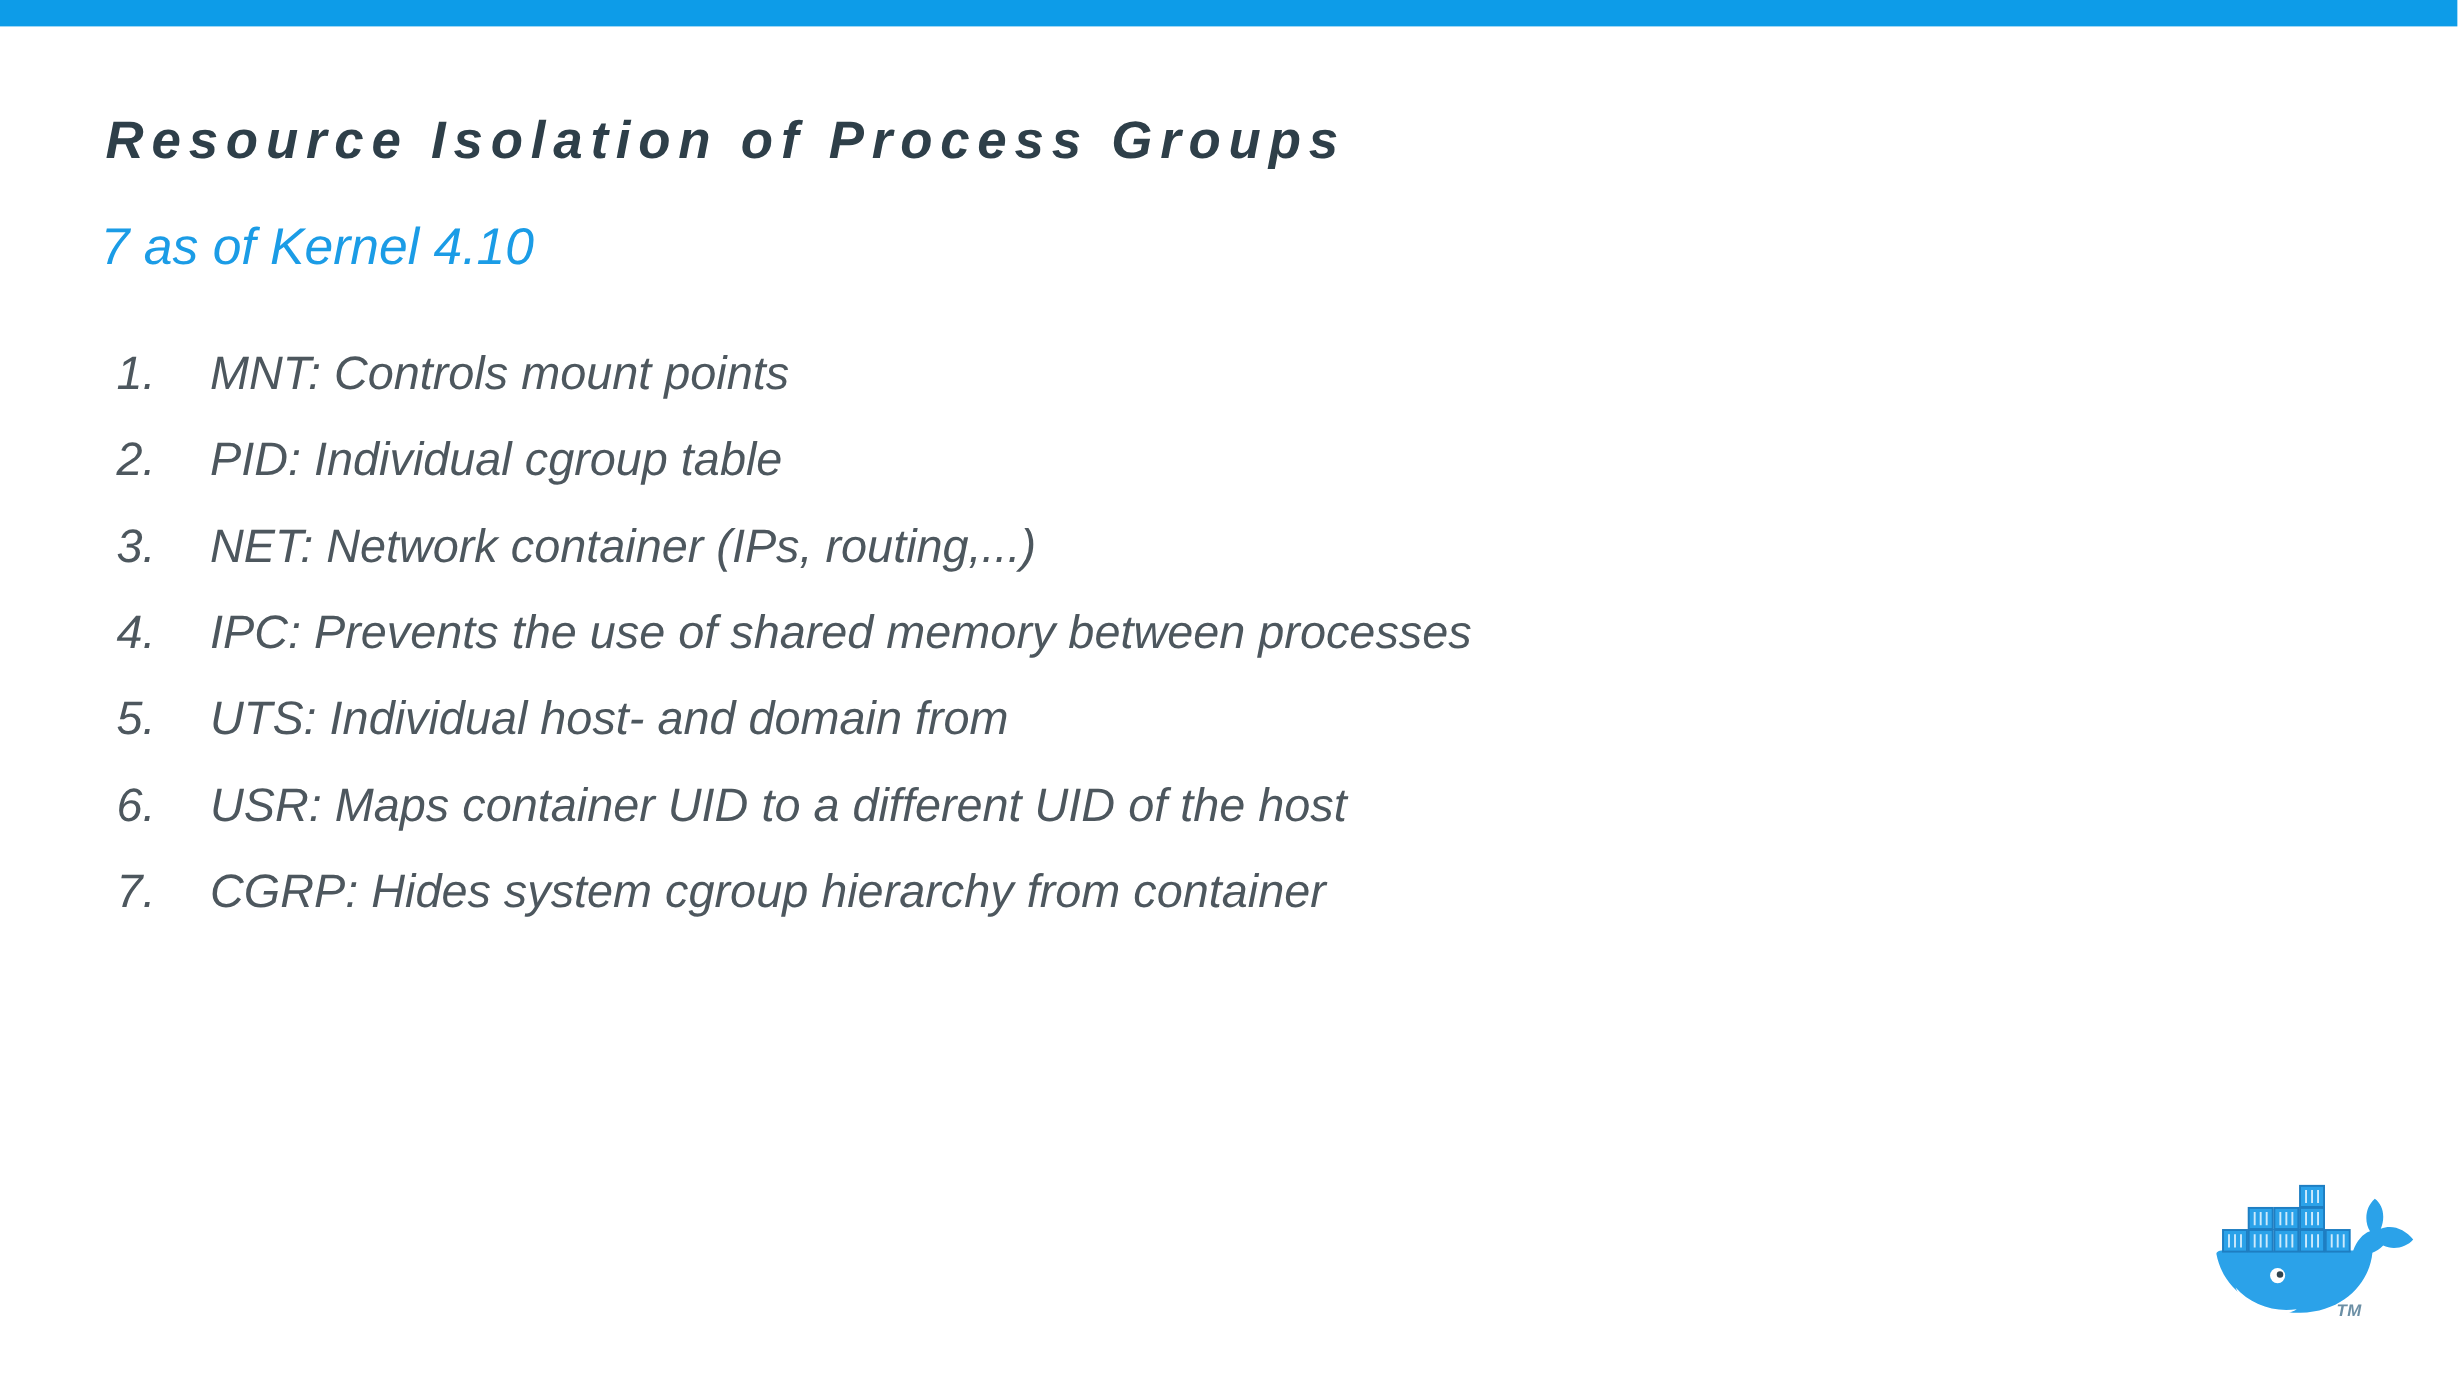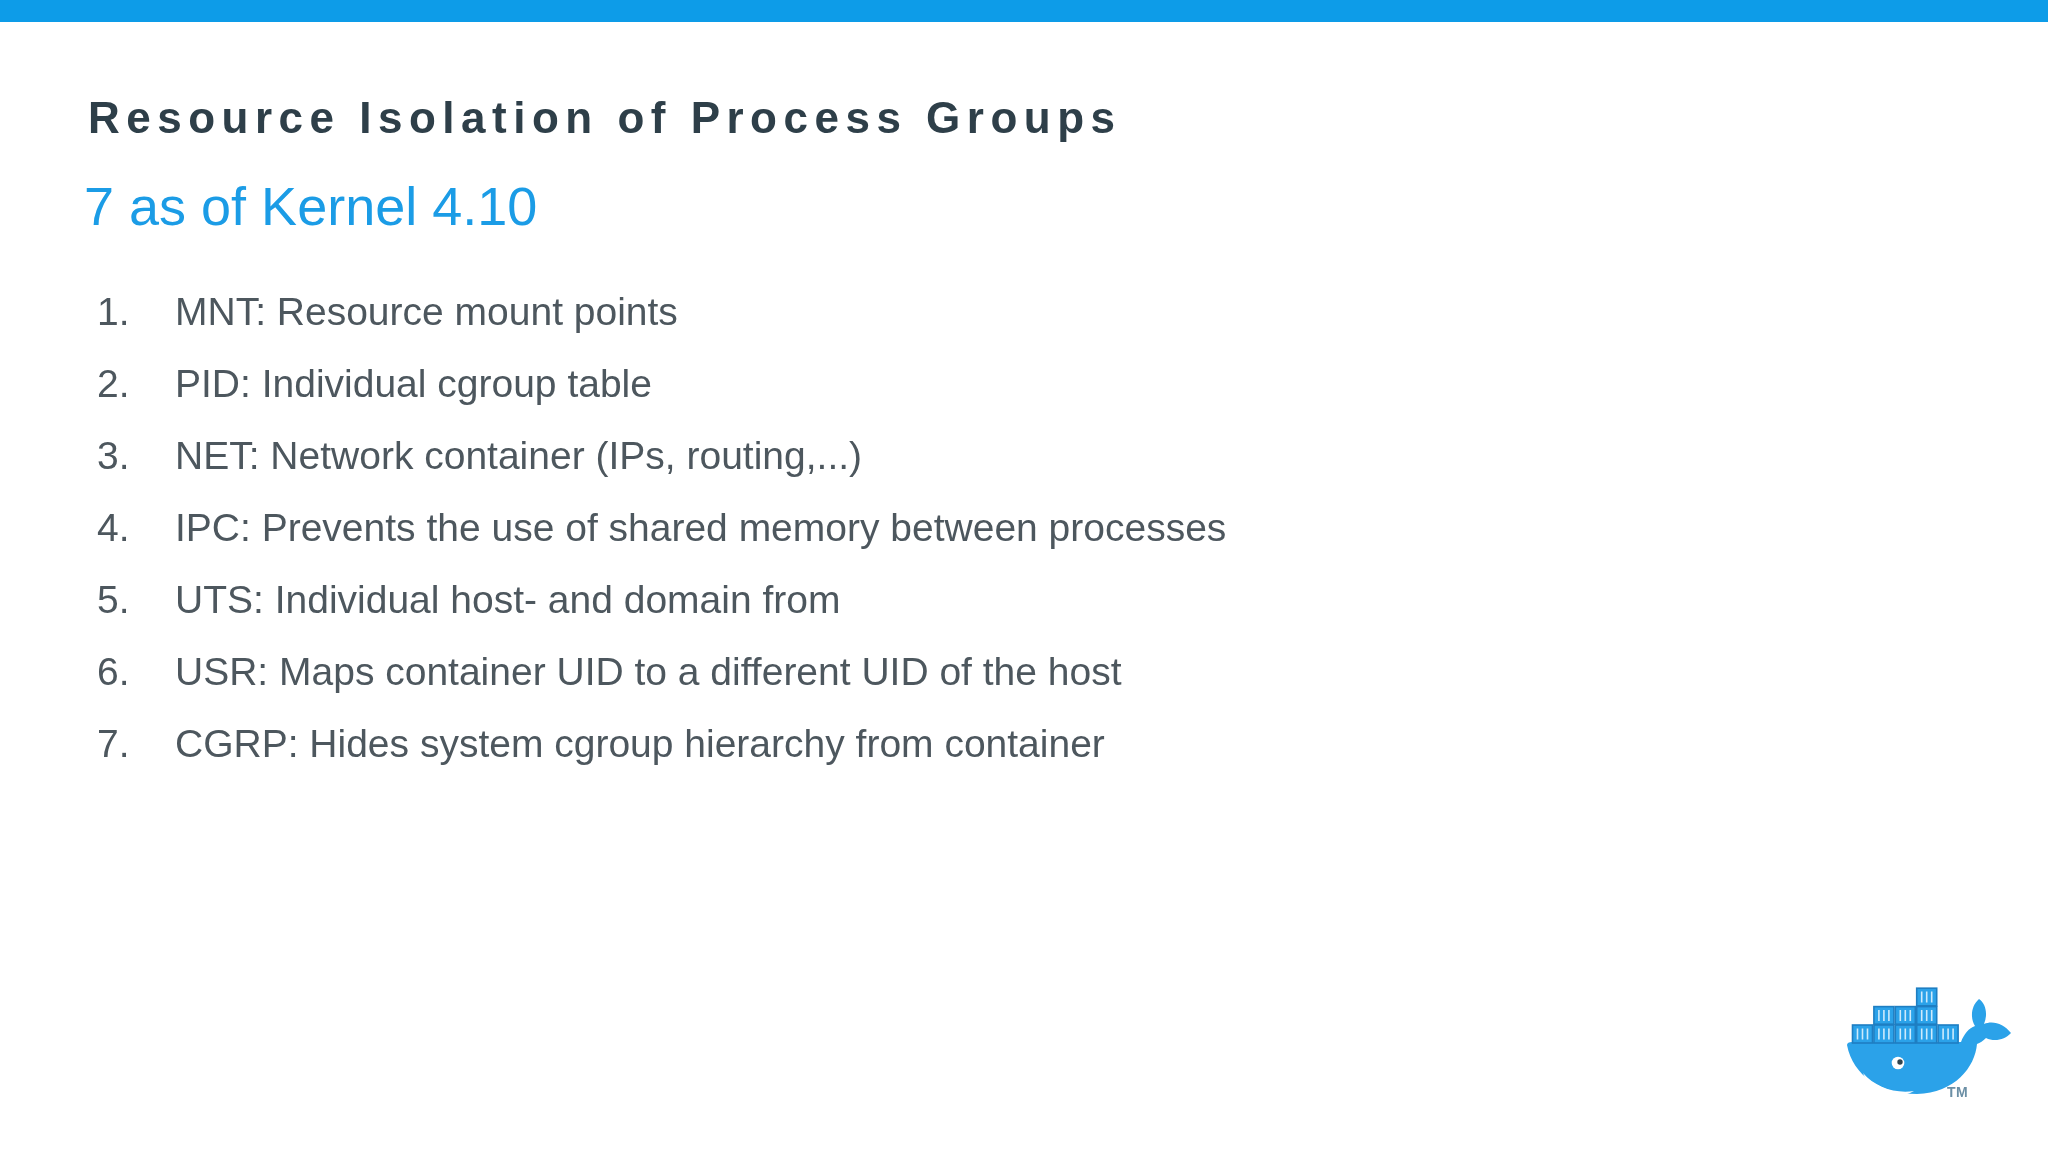--- a/index.html
+++ b/index.html
@@ -9,20 +9,21 @@
     height: 1152px;
     background: #ffffff;
     overflow: hidden;
     font-family: "Liberation Sans", "DejaVu Sans", sans-serif;
   }
   .slide {
     position: relative;
     width: 2048px;
     height: 1152px;
     background: #ffffff;
+    font-style: italic;
   }
   .topbar {
     position: absolute;
     left: 0;
     top: 0;
     width: 2048px;
     height: 22px;
     background: #0d9ce8;
   }
   .title {
@@ -34,21 +35,21 @@
     line-height: 44px;
     font-weight: 700;
     letter-spacing: 6.5px;
     color: #2e3f49;
     white-space: nowrap;
   }
   .subtitle {
     position: absolute;
     left: 84px;
     top: 183px;
-    font-size: 54px;
+    font-size: 43px;
     line-height: 46px;
     color: #1b9ce6;
     white-space: nowrap;
   }
   .ns-list {
     position: absolute;
     left: 97px;
     top: 276px;
     margin: 0;
     padding: 0;
@@ -96,21 +97,21 @@
 
   <div class="topbar"></div>
 
   <h1 class="title">Resource Isolation of Process Groups</h1>
 
   <div class="subtitle">7 as of Kernel 4.10</div>
 
   <ol class="ns-list">
     <li>
       <span class="num">1.</span>
-      <span class="txt">MNT: Resource mount points</span>
+      <span class="txt">MNT: Controls mount points</span>
     </li>
     <li>
       <span class="num">2.</span>
       <span class="txt">PID: Individual cgroup table</span>
     </li>
     <li>
       <span class="num">3.</span>
       <span class="txt">NET: Network container (IPs, routing,...)</span>
     </li>
     <li>

